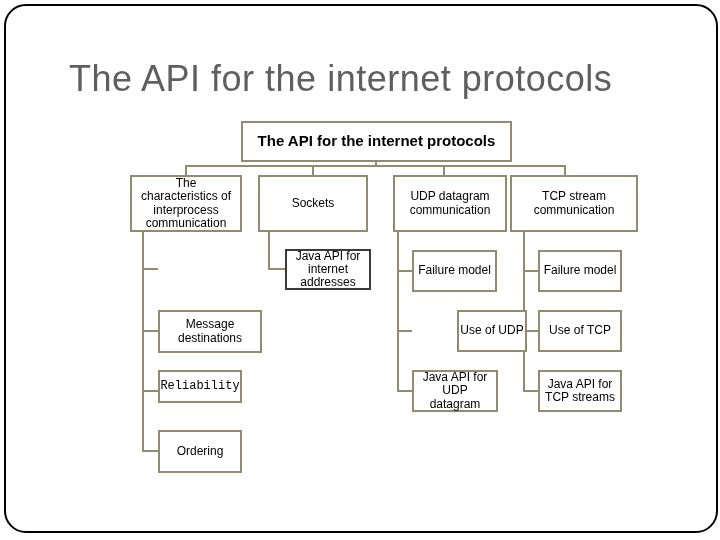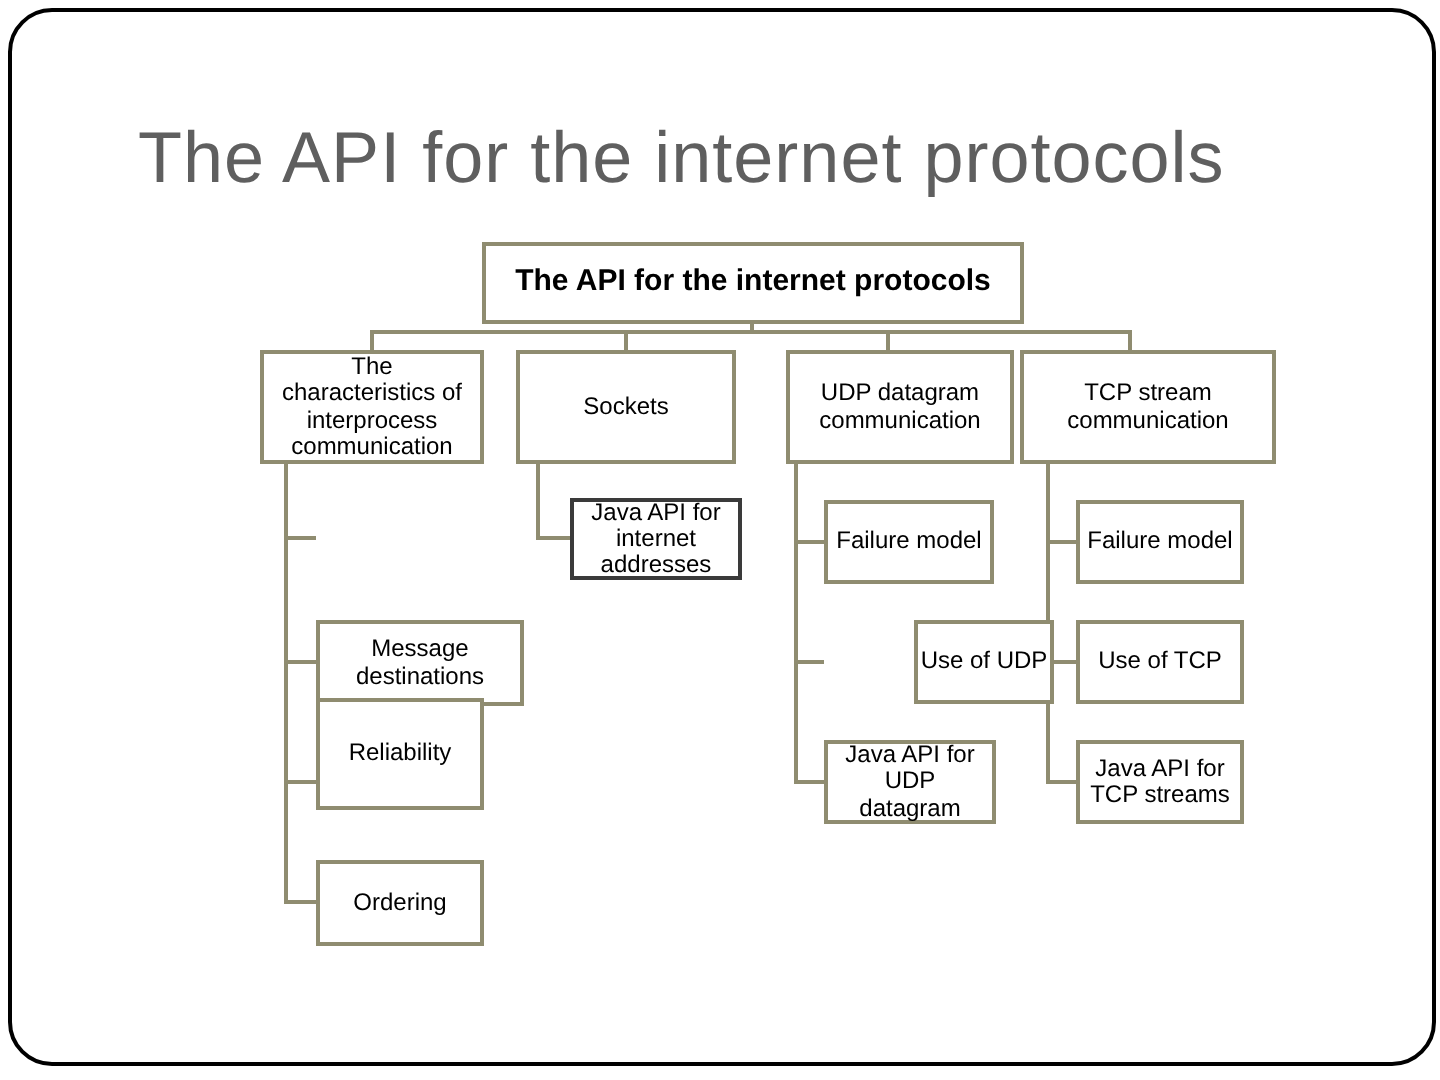--- a/index.html
+++ b/index.html
@@ -14,21 +14,21 @@
        font-size:12px;line-height:1.09;color:#000;}
   .box .lbl{white-space:pre-line;display:block;}
   .box.root{font-weight:bold;font-size:15px;}
   .box.dark{border-color:#3a3a3a;}
   .line{position:absolute;background:#8f8c70;}
   
   .n-root{left:241px;top:121px;width:271px;height:41px;}
   .n-a1{left:130px;top:175px;width:112px;height:57px;align-items:center;}
   .n-a2{left:158px;top:249px;width:84px;height:41px;}
   .n-a3{left:158px;top:310px;width:104px;height:43px;}
-  .n-a4{left:158px;top:349px;width:84px;height:56px;}
+  .n-a4{left:158px;top:370px;width:84px;height:33px;font-family:Liberation Mono, monospace;}
   .n-a5{left:158px;top:430px;width:84px;height:43px;}
   .n-b1{left:258px;top:175px;width:110px;height:57px;}
   .n-b2{left:285px;top:249px;width:86px;height:41px;}
   .n-c1{left:393px;top:175px;width:114px;height:57px;}
   .n-c2{left:412px;top:250px;width:85px;height:42px;}
   .n-c3{left:412px;top:310px;width:70px;height:42px;margin-left:45px;}
   .n-c4{left:412px;top:370px;width:86px;height:42px;}
   .n-d1{left:510px;top:175px;width:128px;height:57px;}
   .n-d2{left:538px;top:250px;width:84px;height:42px;}
   .n-d3{left:538px;top:310px;width:84px;height:42px;}

